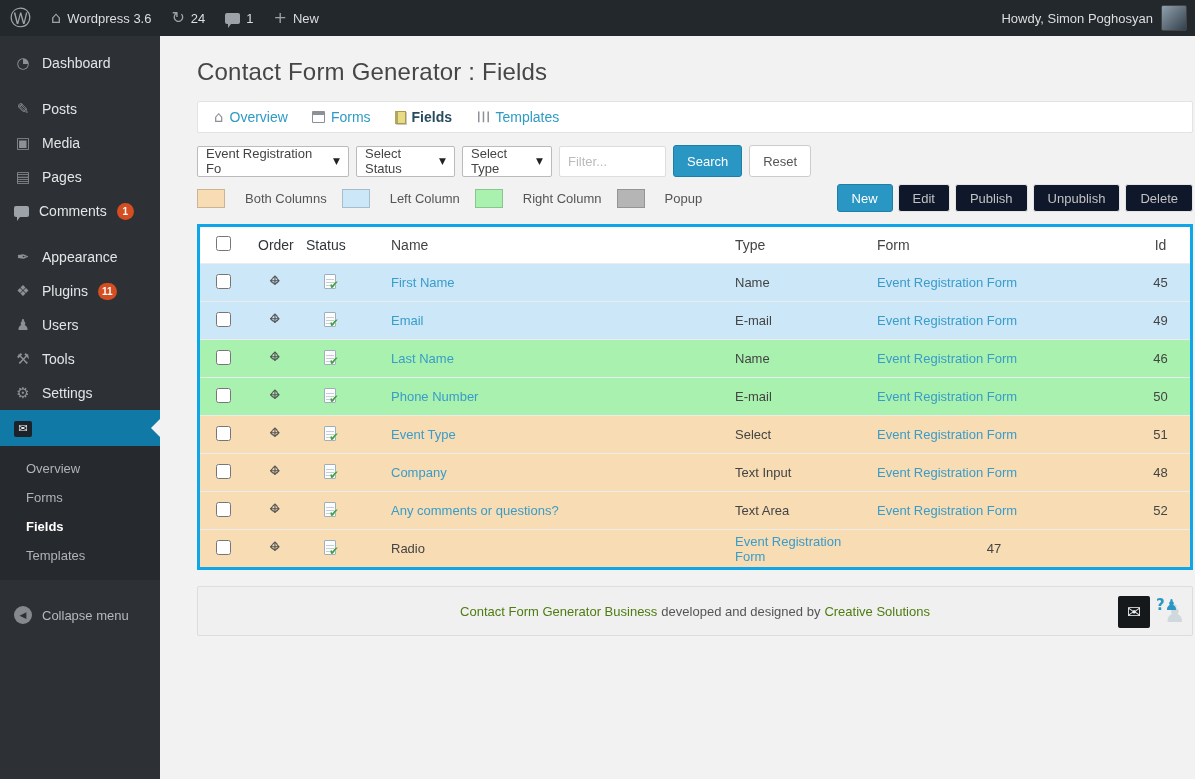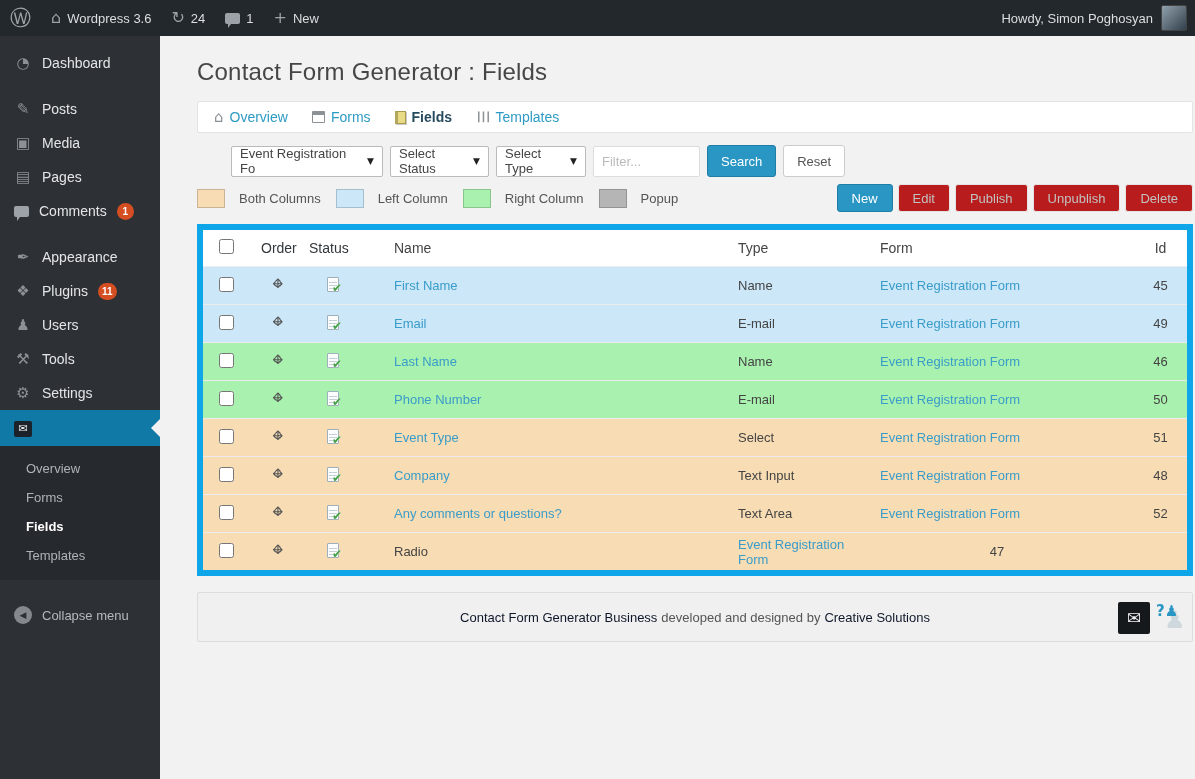--- a/index.html
+++ b/index.html
@@ -59,44 +59,44 @@
     height:32px; display:flex; align-items:center; padding:0 6px; gap:4px; }
   .tab { display:flex; align-items:center; gap:6px; padding:0 10px; font-size:14px; color:#2e9bc4; cursor:pointer; }
   .tab.active { color:#274b5e; font-weight:bold; }
   .tab-glyph { color:#8c9196; font-family:"DejaVu Sans",sans-serif; font-size:15px; }
   .i-form { width:13px; height:12px; border:1px solid #8c9196; border-top:4px solid #8c9196; border-radius:1px; }
   .i-book { width:11px; height:13px; background:#e9da85; border:1px solid #a79b4e; border-left:3px solid #b3a75d;
     box-shadow:1px 1px 0 #c9c9c9; }
   .rot90 { display:inline-block; transform:rotate(90deg); }
 
   
-  .filter-row { margin-top:12px; display:flex; align-items:center; gap:7px;margin-left:34px; }
+  .filter-row { margin-top:12px; display:flex; align-items:center; gap:7px; }
   .sel { height:31px; background:#fff; border:1px solid #bbb; border-radius:2px; display:flex;
     align-items:center; justify-content:space-between; padding:0 8px; font-size:13px; color:#444; cursor:pointer; }
   .sel-arrow { font-size:9px; color:#222; margin-left:8px; font-family:"DejaVu Sans",sans-serif; }
   .sel-form { width:152px; } .sel-status { width:99px; } .sel-type { width:90px; }
   .filter-input { width:107px; height:31px; border:1px solid #ddd; border-radius:2px; padding:0 8px;
     font-size:13px; color:#444; font-family:inherit; }
   .filter-input::placeholder { color:#bbb; }
   .btn { height:32px; border-radius:3px; font-size:13px; padding:0 13px; cursor:pointer; font-family:inherit; }
   .btn-primary { background:#2a96c4; border:1px solid #1f7ea6; color:#fff; }
   .btn-plain { background:#fff; border:1px solid #ccc; color:#555; }
 
   
   .legend-row { margin-top:7px; display:flex; align-items:center; }
-  .legend-item { display:flex; align-items:center; gap:14px; margin-right:15px; }
+  .legend-item { display:flex; align-items:center; gap:20px; margin-right:15px; }
   .swatch { width:28px; height:19px; border:1px solid rgba(0,0,0,.18); }
   .legend-label { font-size:13px; color:#555; }
   .actions { margin-left:auto; display:flex; gap:5px; }
   .act-btn { height:28px; border-radius:3px; font-size:13px; padding:0 14px; cursor:pointer; font-family:inherit; }
   .act-primary { background:#2a96c4; border:1px solid #1f7ea6; color:#fff; }
-  .act-disabled { background:#b91c1c; border:1px solid #e4e4e4; color:#c2c2c2; }
-
-  
-  .fields-table { margin-top:12px; border:6px solid #0ea5e9; background:#fff; }
+  .act-disabled { background:#0f172a; border:1px solid #e4e4e4; color:#c2c2c2; }
+
+  
+  .fields-table { margin-top:12px; border:3px solid #0ea5e9; background:#fff; }
   .thead, .trow { display:grid; grid-template-columns:44px 62px 65px 344px 142px 290px 1fr; align-items:center; }
   .thead { height:36px; background:#fff; font-size:14px; color:#32373c; }
   .trow { height:38px; border-top:1px solid #ececec; font-size:13px; }
   .zone-left  { background:#cbe7f8; }
   .zone-right { background:#a9f1ae; }
   .zone-both  { background:#f7dcb4; }
   .c-cb { padding-left:16px; }
   .c-cb input { width:15px; height:15px; accent-color:#fff; cursor:pointer; }
   .c-order { text-align:center; }
   .c-pad { padding-left:20px; color:#444; }
@@ -112,21 +112,21 @@
     border:1px solid #9fb0ba; border-radius:1px; margin-left:18px;
     background-image:repeating-linear-gradient(#fdfdfd 0 2px, #c3ced6 2px 3px); background-size:8px 100%;
     background-position:1px 2px; background-repeat:no-repeat; }
   .i-doc::after { content:"✔"; position:absolute; right:-4px; bottom:-4px; color:#43a047; font-size:12px;
     font-family:"DejaVu Sans",sans-serif; text-shadow:0 0 1px #fff; }
 
   
   .footer-box { position:relative; margin-top:16px; background:#f0f0f0; border:1px solid #ddd;
     border-radius:2px; height:50px; display:flex; align-items:center; justify-content:center;
     font-size:13px; color:#555; }
-  .flink { color:#0f172a; text-decoration:none; cursor:pointer; margin:4px 4px; }
+  .flink { color:#4d7c0f; text-decoration:none; cursor:pointer; margin:4px 4px; }
   .footer-icons { position:absolute; right:10px; top:9px; display:flex; gap:6px; align-items:center; }
   .i-env { width:32px; height:32px; background:#16191c; border-radius:2px; color:#f2f2f2;
     font-family:"DejaVu Sans",sans-serif; font-size:17px; line-height:32px; text-align:center; }
   .i-person { position:relative; width:26px; height:32px; }
   .i-person::before { content:"♟"; position:absolute; left:8px; top:4px; font-size:24px; color:#cfd8dc;
     font-family:"DejaVu Sans",sans-serif; }
   .i-person::after { content:"?♟"; position:absolute; left:0; top:0; font-size:15px; color:#2a96c4;
     font-family:"DejaVu Sans",sans-serif; font-weight:bold; }
 </style>
 </head>

